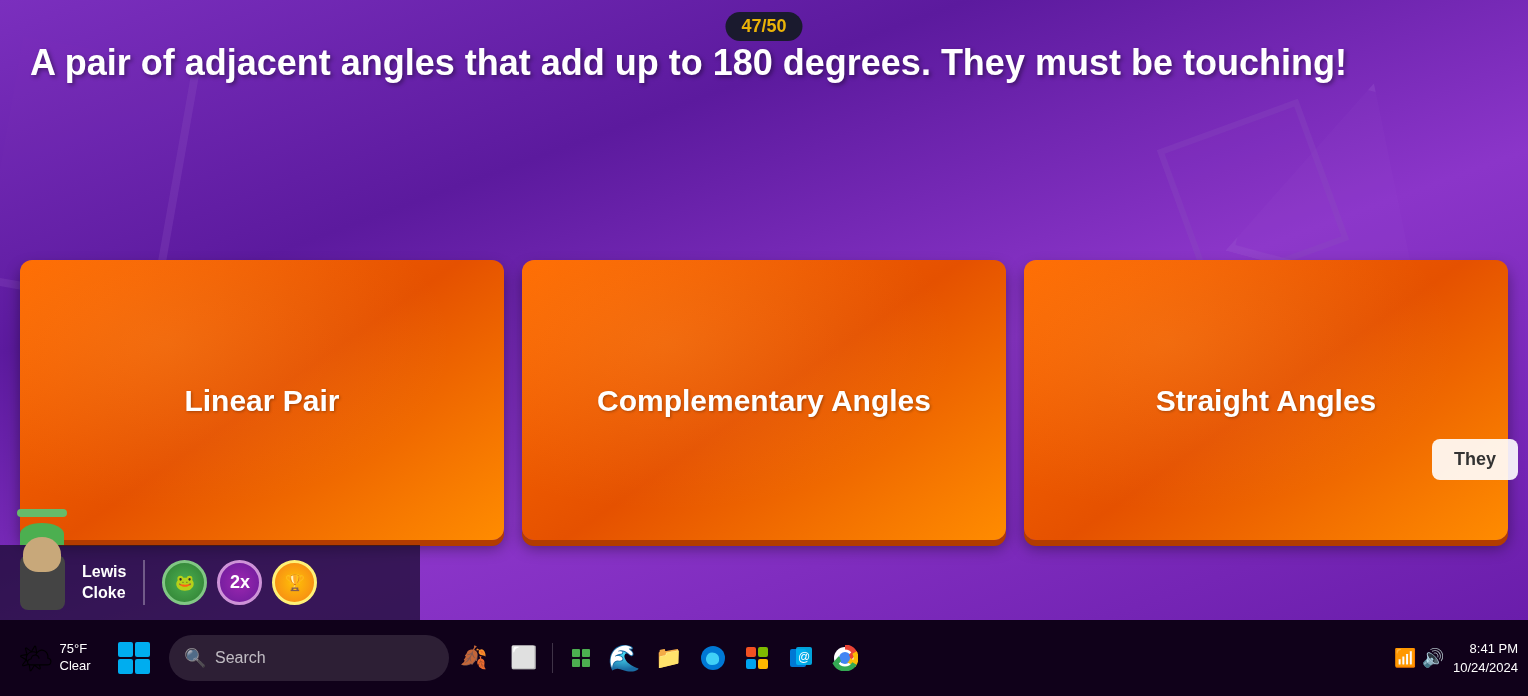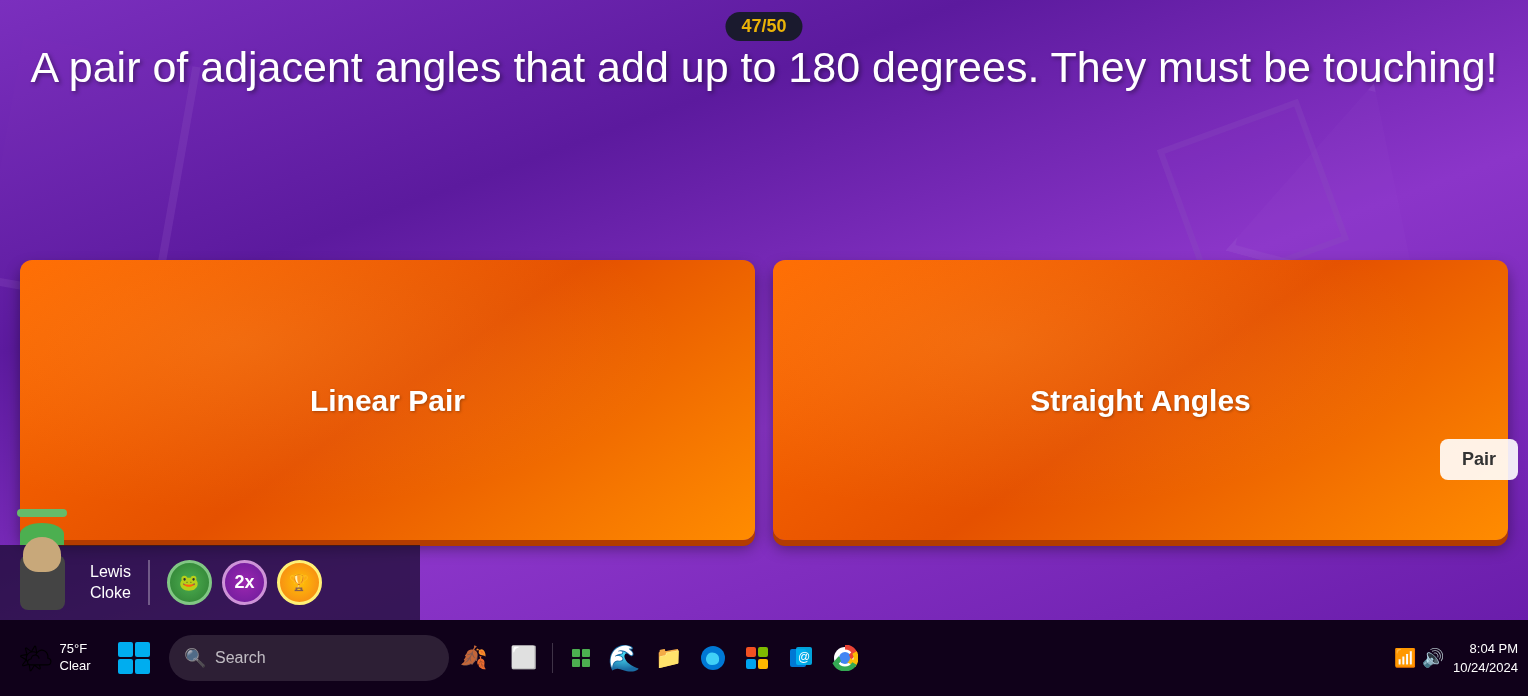--- a/index.html
+++ b/index.html
@@ -65,23 +65,23 @@
       z-index: 10;
     }
 
     
     #question-text {
       position: absolute;
       top: 40px;
       left: 30px;
       right: 30px;
       color: white;
-      font-size: 43px;
-      font-weight: normal;
-      text-align: center;
+      font-size: 36px;
+      font-weight: bold;
+      text-align: left;
       line-height: 1.3;
       text-shadow: 2px 2px 4px rgba(0,0,0,0.4);
       z-index: 5;
     }
 
     
     #answers-container {
       position: absolute;
       bottom: 80px;
       left: 20px;
@@ -195,23 +195,22 @@
       background: #66bb6a;
       border-radius: 4px;
       position: absolute;
       top: -14px;
       left: -3px;
     }
 
     #player-name {
       color: white;
       font-size: 16px;
-      font-weight: normal;
+      font-weight: bold;
       line-height: 1.3;
-      margin-left: 8px;
     }
 
     #player-divider {
       width: 2px;
       height: 45px;
       background: rgba(255,255,255,0.3);
       margin: 0 5px;
     }
 
     #power-ups {
@@ -391,25 +390,28 @@
     <span>47/50</span>
   </div>
 
   <div id="question-text">A pair of adjacent angles that add up to 180 degrees. They must be touching!</div>
 
   <div id="answers-container">
     <div class="answer-card">
       <span class="answer-card-text">Linear Pair</span>
     </div>
     <div class="answer-card">
+      <span class="answer-card-text">Complementary Angles</span>
+    </div>
+    <div class="answer-card">
       <span class="answer-card-text">Straight Angles</span>
     </div>
   </div>
 
-  <button id="skip-button">Pair</button>
+  <button id="skip-button">They</button>
 
   <div id="player-bar">
 
     <div id="avatar">
       <div class="avatar-body">
         <div class="avatar-hat">
           <div class="avatar-hat-brim"></div>
         </div>
         <div class="avatar-head"></div>
       </div>
@@ -502,18 +504,18 @@
       </svg>
     </div>
   </div>
 
   <div id="taskbar-right">
     <div id="system-tray">
       <span style="color:white; font-size:18px;">📶</span>
       <span style="color:white; font-size:18px;">🔊</span>
     </div>
     <div id="clock">
-      <div>8:04 PM</div>
+      <div>8:41 PM</div>
       <div>10/24/2024</div>
     </div>
   </div>
 
 </div>
 
 </body></html>

